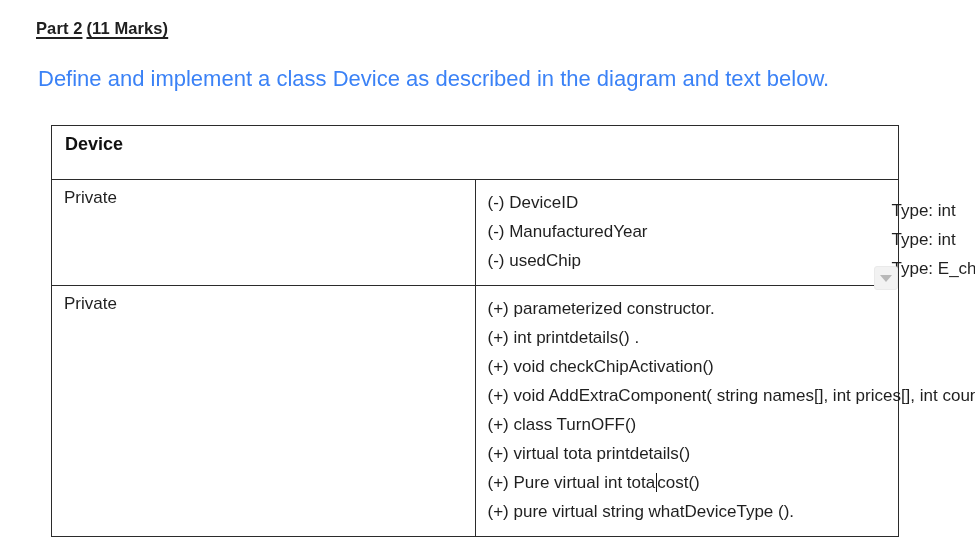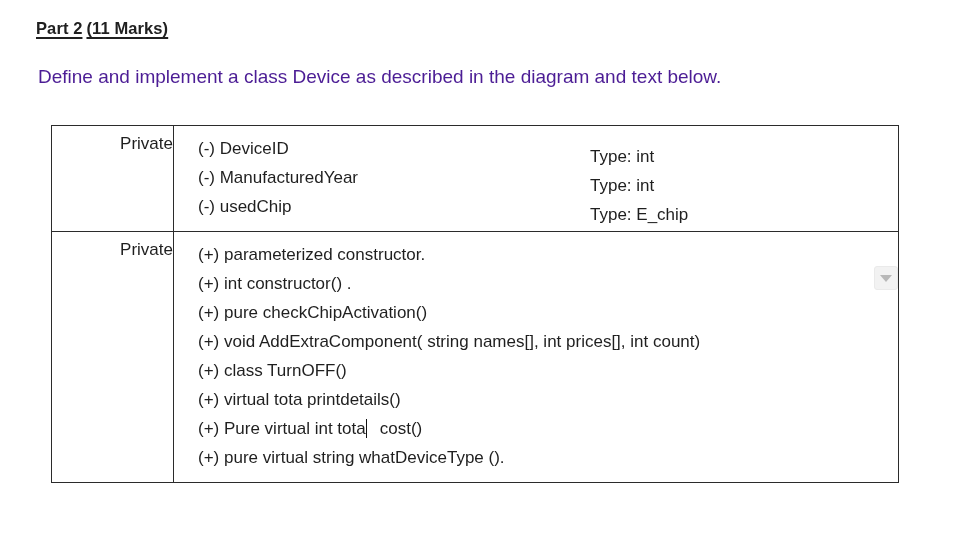--- a/index.html
+++ b/index.html
@@ -41,23 +41,23 @@
   .part-heading .gap {
     display: inline-block;
     width: 4px;
   }
 
   
   .intro-text {
     position: absolute;
     left: 38px;
     top: 66px;
-    font-size: 19px;
+    font-size: 22px;
     font-weight: normal;
-    color: #4c1d95;
+    color: #3b82f6;
     white-space: nowrap;
   }
 
   
   .uml-table {
     position: absolute;
     left: 51px;
     top: 125px;
     width: 848px;
     border-collapse: collapse;
@@ -78,38 +78,36 @@
     font-weight: bold;
     color: #111111;
   }
 
   .scope-cell {
     width: 109px;
     padding: 8px 0 10px 12px !important;
     font-size: 17px;
     color: #1f1f1f;
     white-space: nowrap;
-    text-align: right;
   }
 
   .members-cell {
     padding: 8px 0 10px 12px !important;
     font-size: 17px;
     color: #1f1f1f;
   }
 
   .member-row {
     display: block;
     white-space: nowrap;
     line-height: 29px;
     position: relative;
   }
   .member-sig {
     display: inline-block;
-    margin-left: 12px;
   }
   .member-type {
     position: absolute;
     left: 404px;
     top: 8px;
   }
 
   .caret {
     display: inline-block;
     width: 0;
@@ -148,20 +146,23 @@
 <div class="page">
 
   <div class="part-heading">
     <span class="seg">Part 2</span><span class="gap"></span><span class="seg">(11 Marks)</span>
   </div>
 
   <div class="intro-text">Define and implement a class Device as described in the diagram and text below.</div>
 
   <table class="uml-table">
     <tbody>
+      <tr>
+        <td class="class-name-cell" colspan="2">Device</td>
+      </tr>
 
       <tr>
         <td class="scope-cell">Private</td>
         <td class="members-cell">
           <span class="member-row">
             <span class="member-sig">(-) DeviceID</span>
             <span class="member-type">Type: int</span>
           </span>
           <span class="member-row">
             <span class="member-sig">(-) ManufacturedYear</span>
@@ -174,24 +175,24 @@
         </td>
       </tr>
 
       <tr>
         <td class="scope-cell">Private</td>
         <td class="members-cell">
           <span class="member-row">
             <span class="member-sig">(+) parameterized constructor.</span>
           </span>
           <span class="member-row">
-            <span class="member-sig">(+) int constructor() .</span>
-          </span>
-          <span class="member-row">
-            <span class="member-sig">(+) pure checkChipActivation()</span>
+            <span class="member-sig">(+) int printdetails() .</span>
+          </span>
+          <span class="member-row">
+            <span class="member-sig">(+) void checkChipActivation()</span>
           </span>
           <span class="member-row">
             <span class="member-sig">(+) void AddExtraComponent( string names[], int prices[], int count)</span>
           </span>
           <span class="member-row">
             <span class="member-sig">(+) class TurnOFF()</span>
           </span>
           <span class="member-row">
             <span class="member-sig">(+) virtual tota printdetails()</span>
           </span>

